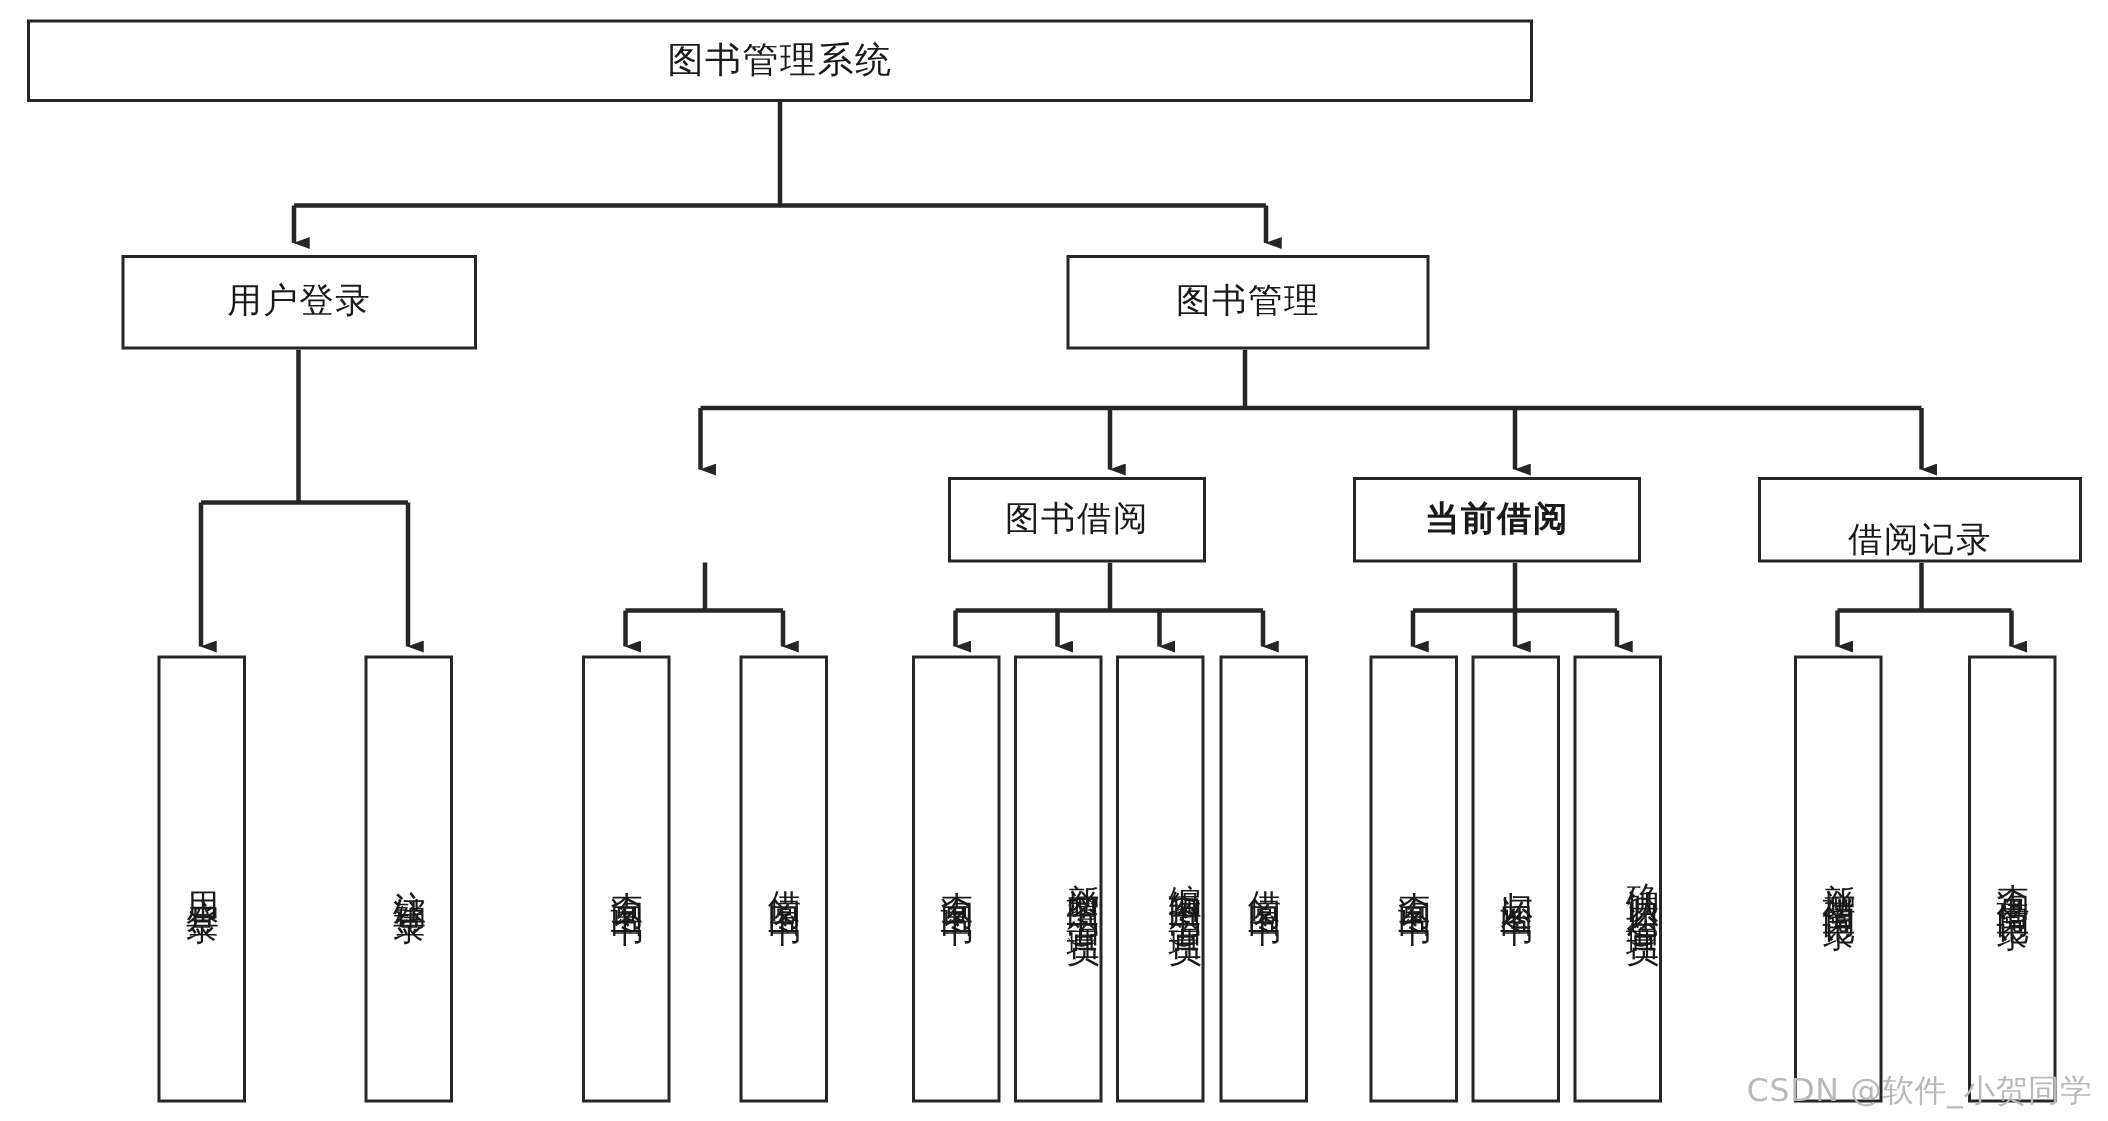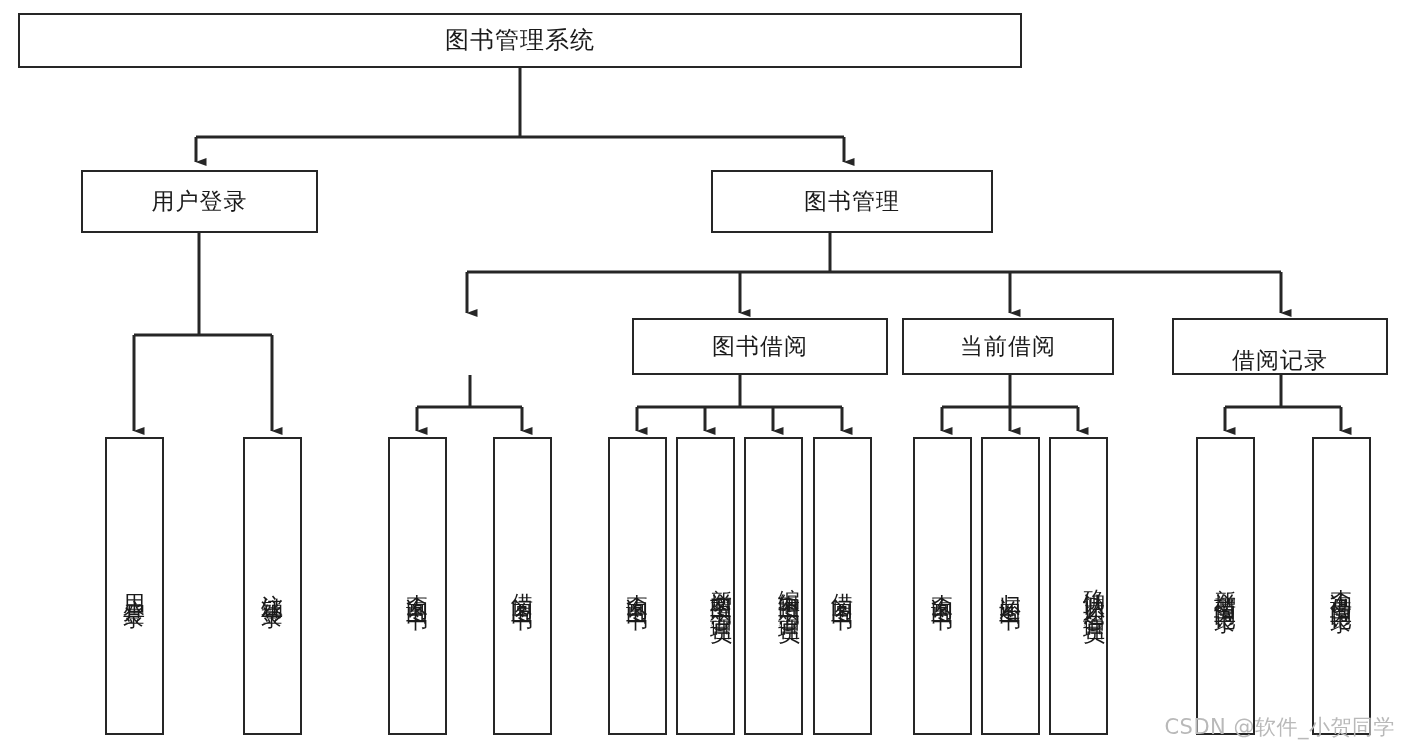--- a/index.html
+++ b/index.html
@@ -127,28 +127,28 @@
     </g>
   </svg>
 
   <div class="node horizontal root" style="left:18px; top:13px; width:1004px; height:55px;">
     <span>图书管理系统</span>
   </div>
 
   <div class="node horizontal" style="left:81px; top:170px; width:237px; height:63px;">
     <span>用户登录</span>
   </div>
-  <div class="node horizontal" style="left:711px; top:170px; width:282px; height:63px;">
+  <div class="node horizontal" style="left:711px; top:170px; width:242px; height:63px;">
     <span>图书管理</span>
   </div>
 
-  <div class="node horizontal" style="left:632px; top:318px; width:256px; height:57px;">
+  <div class="node horizontal" style="left:632px; top:318px; width:172px; height:57px;">
     <span>图书借阅</span>
   </div>
-  <div class="node horizontal" style="left:902px; top:318px; width:212px; height:57px;">
+  <div class="node horizontal" style="left:902px; top:318px; width:192px; height:57px;font-weight:bold;">
     <span>当前借阅</span>
   </div>
   <div class="node horizontal" style="left:1172px; top:318px; width:216px; height:57px;align-items:flex-end;">
     <span>借阅记录</span>
   </div>
 
   <div class="node vertical centered" style="left:105px; top:437px; width:59px; height:298px;">
     <span>用户登录</span>
   </div>
   <div class="node vertical centered" style="left:243px; top:437px; width:59px; height:298px;">

